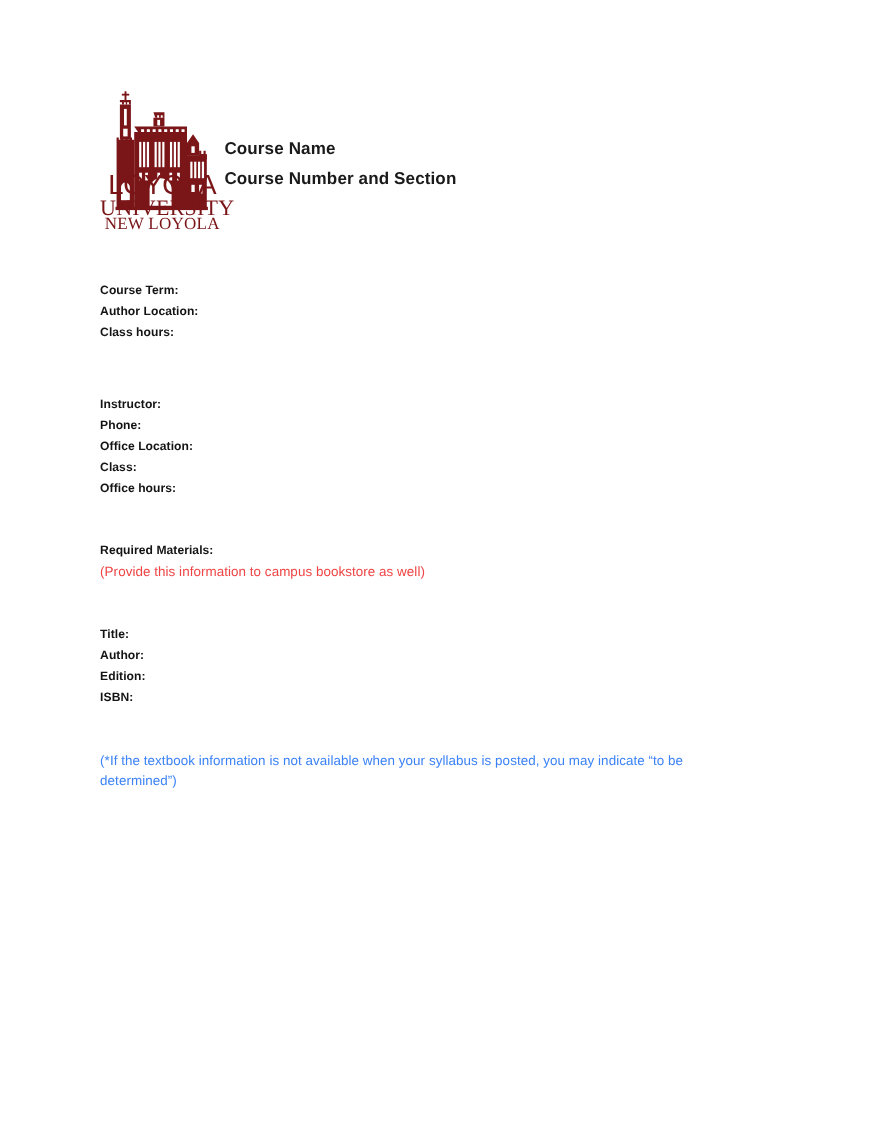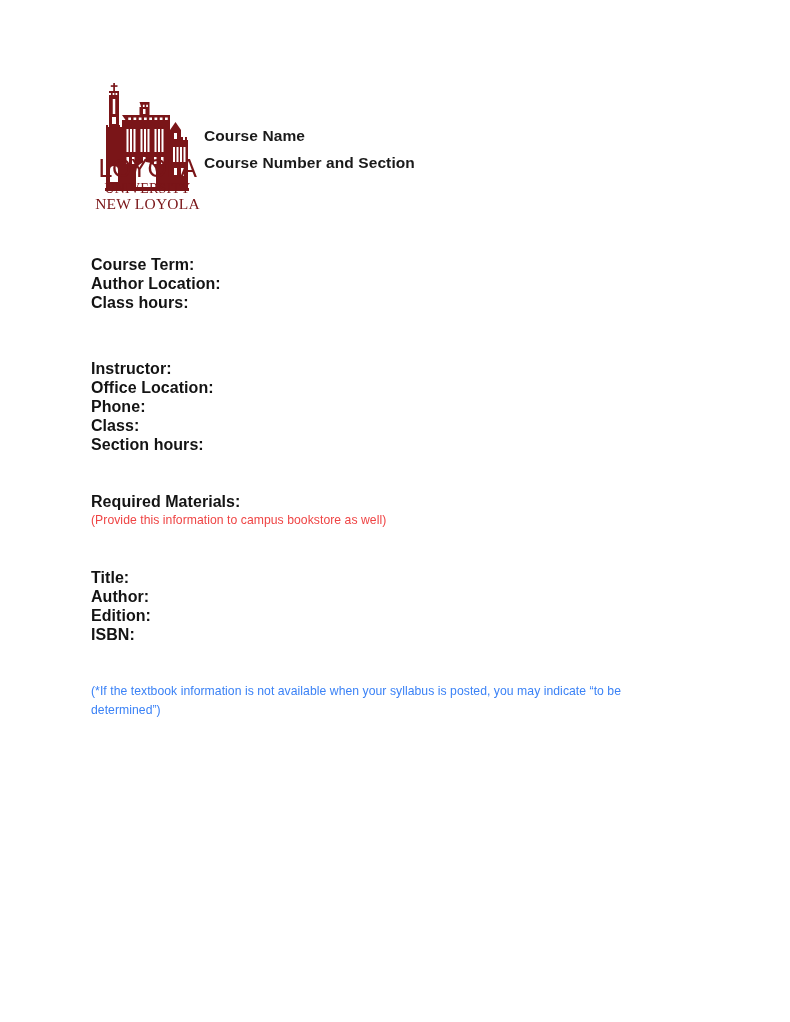--- a/index.html
+++ b/index.html
@@ -47,21 +47,21 @@
   }
 
   
   .body-area {
     position: absolute;
     left: 91px;
     top: 255px;
     width: 620px;
   }
   .line {
-    font-size: 16px;
+    font-size: 11px;
     font-weight: bold;
     color: #141414;
     line-height: 19px;
     letter-spacing: 0.05px;
   }
   .note {
     font-size: 12.2px;
     font-weight: normal;
     color: #ef4444;
     line-height: 19px;
@@ -155,21 +155,21 @@
         <rect x="28" y="212" width="168" height="6"></rect>
       </g>
 
     </svg>
 
     <div style="position:absolute; left:0; top:0; width:113px; height:133px; pointer-events:none;">
       <div style="position:absolute; left:0; top:74px; width:113px; text-align:center;
                   font-family:Liberation Sans, sans-serif; font-size:25px; line-height:25px;
                   color:#7a1518; letter-spacing:-0.3px;">LOYOLA</div>
       <div style="position:absolute; left:0; top:99px; width:113px; text-align:center;
-                  font-family:'Liberation Serif', serif; font-size:14px; line-height:16px;
+                  font-family:'Liberation Serif', serif; font-size:20px; line-height:16px;
                   color:#7a1518; letter-spacing:0.2px;">UNIVERSITY</div>
       <div style="position:absolute; left:0; top:114px; width:113px; text-align:center;
                   font-family:'Liberation Serif', serif; font-size:15.5px; line-height:16px;
                   color:#7a1518; letter-spacing:0.2px;">NEW LOYOLA</div>
     </div>
 
     <div class="header-titles">
       <div class="course-title">Course Name</div>
       <div class="course-title">Course Number and Section</div>
     </div>
@@ -180,24 +180,24 @@
     <div>
       <div class="line">Course Term:</div>
       <div class="line">Author Location:</div>
       <div class="line">Class hours:</div>
     </div>
 
     <div class="gap-lg"></div>
 
     <div>
       <div class="line">Instructor:</div>
+      <div class="line">Phone:</div>
       <div class="line">Office Location:</div>
-      <div class="line">Phone:</div>
       <div class="line">Class:</div>
-      <div class="line">Section hours:</div>
+      <div class="line">Office hours:</div>
     </div>
 
     <div class="gap-md"></div>
 
     <div>
       <div class="line">Required Materials:</div>
       <div class="note">(Provide this information to campus bookstore as well)</div>
     </div>
 
     <div class="gap-md"></div>

